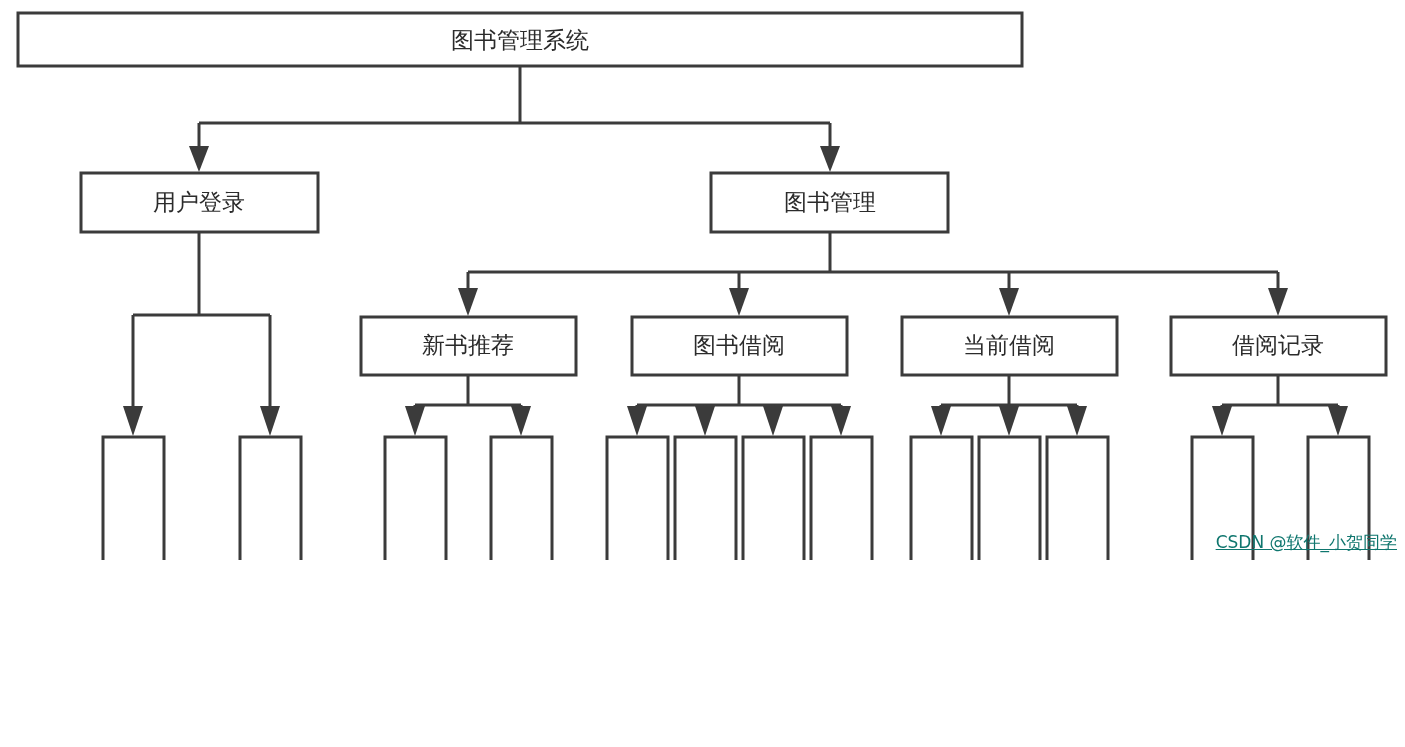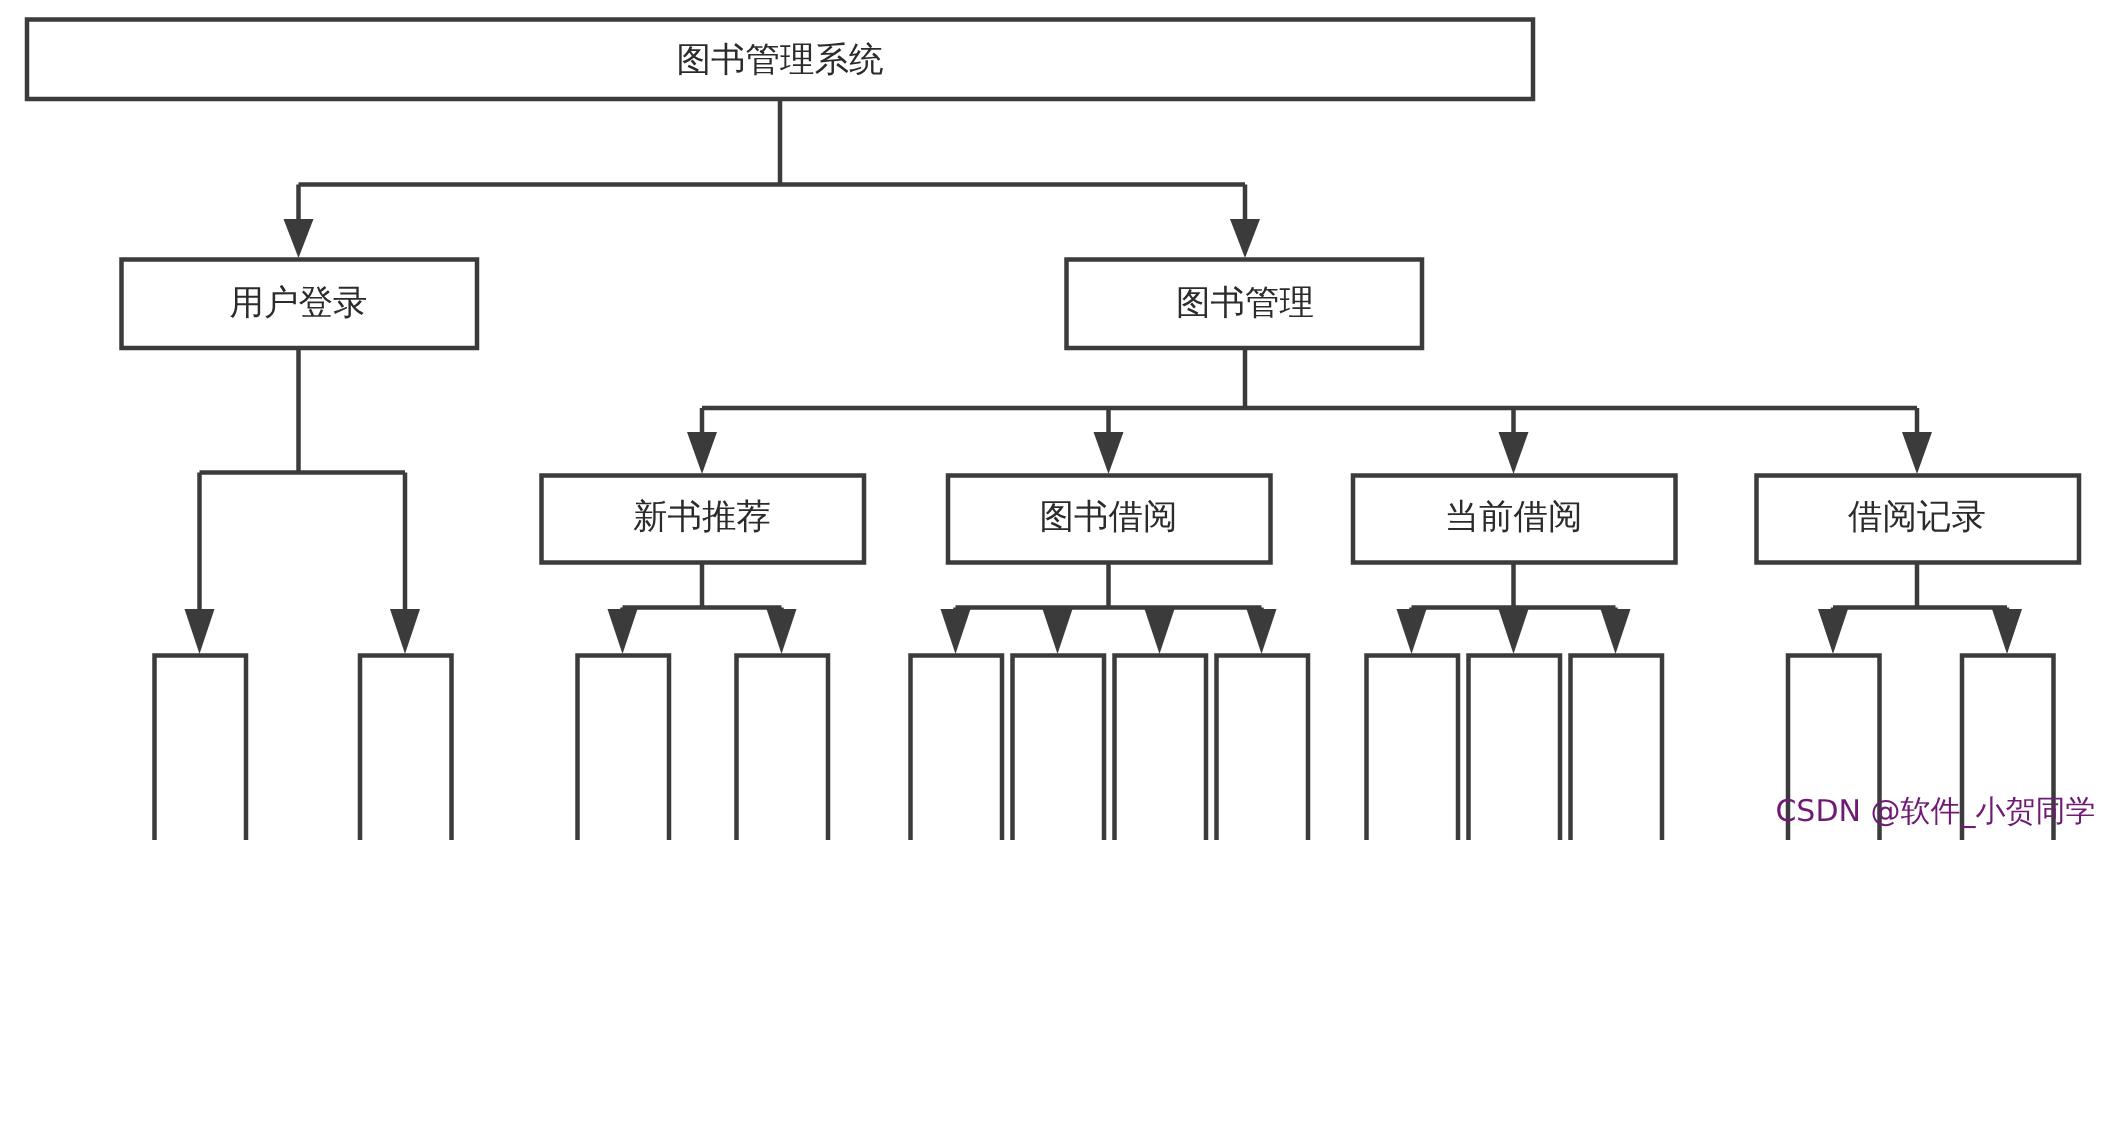--- a/index.html
+++ b/index.html
@@ -59,23 +59,24 @@
     color: #2b2b2b;
     letter-spacing: 3px;
     white-space: nowrap;
     pointer-events: none;
   }
   .watermark {
     position: absolute;
     right: 8px;
     bottom: 6px;
     font-family: "DejaVu Sans", "Liberation Sans", sans-serif;
-    font-size: 20px;
-    color: #701a75;
+    font-size: 17px;
+    color: #0f766e;
     white-space: nowrap;
+    text-decoration: underline;
   }
 </style>
 </head>
 <body>
 
 <div id="diagram-root">
 
   <svg id="flow-svg" viewBox="0 0 1405 747">
 
     <g>

